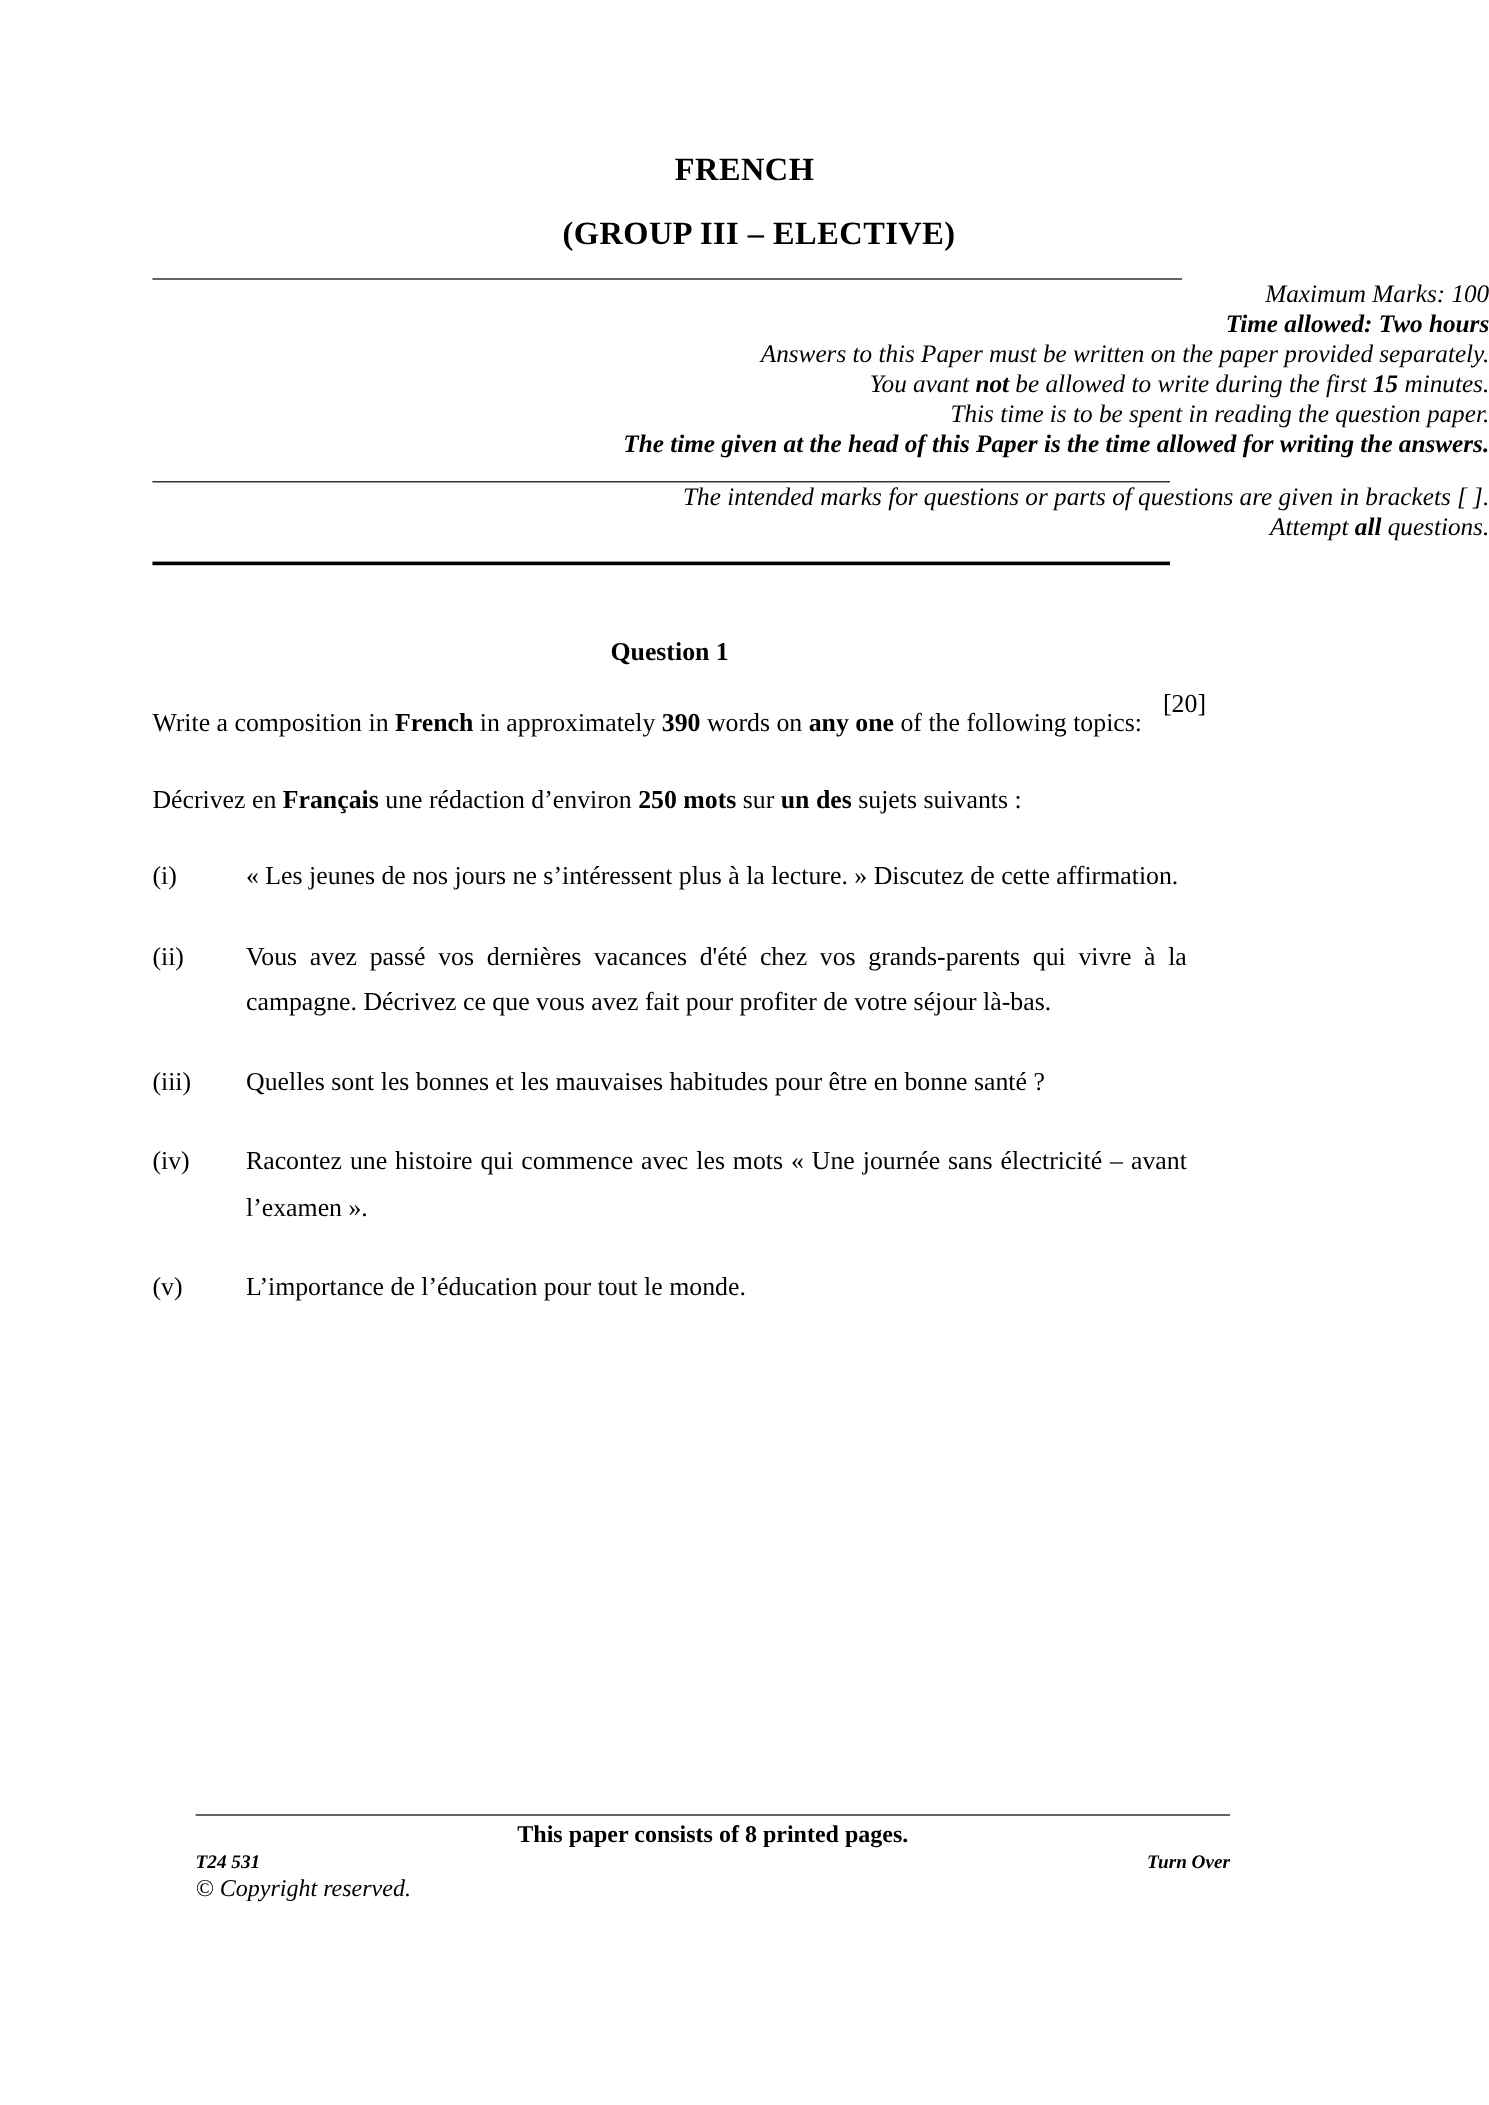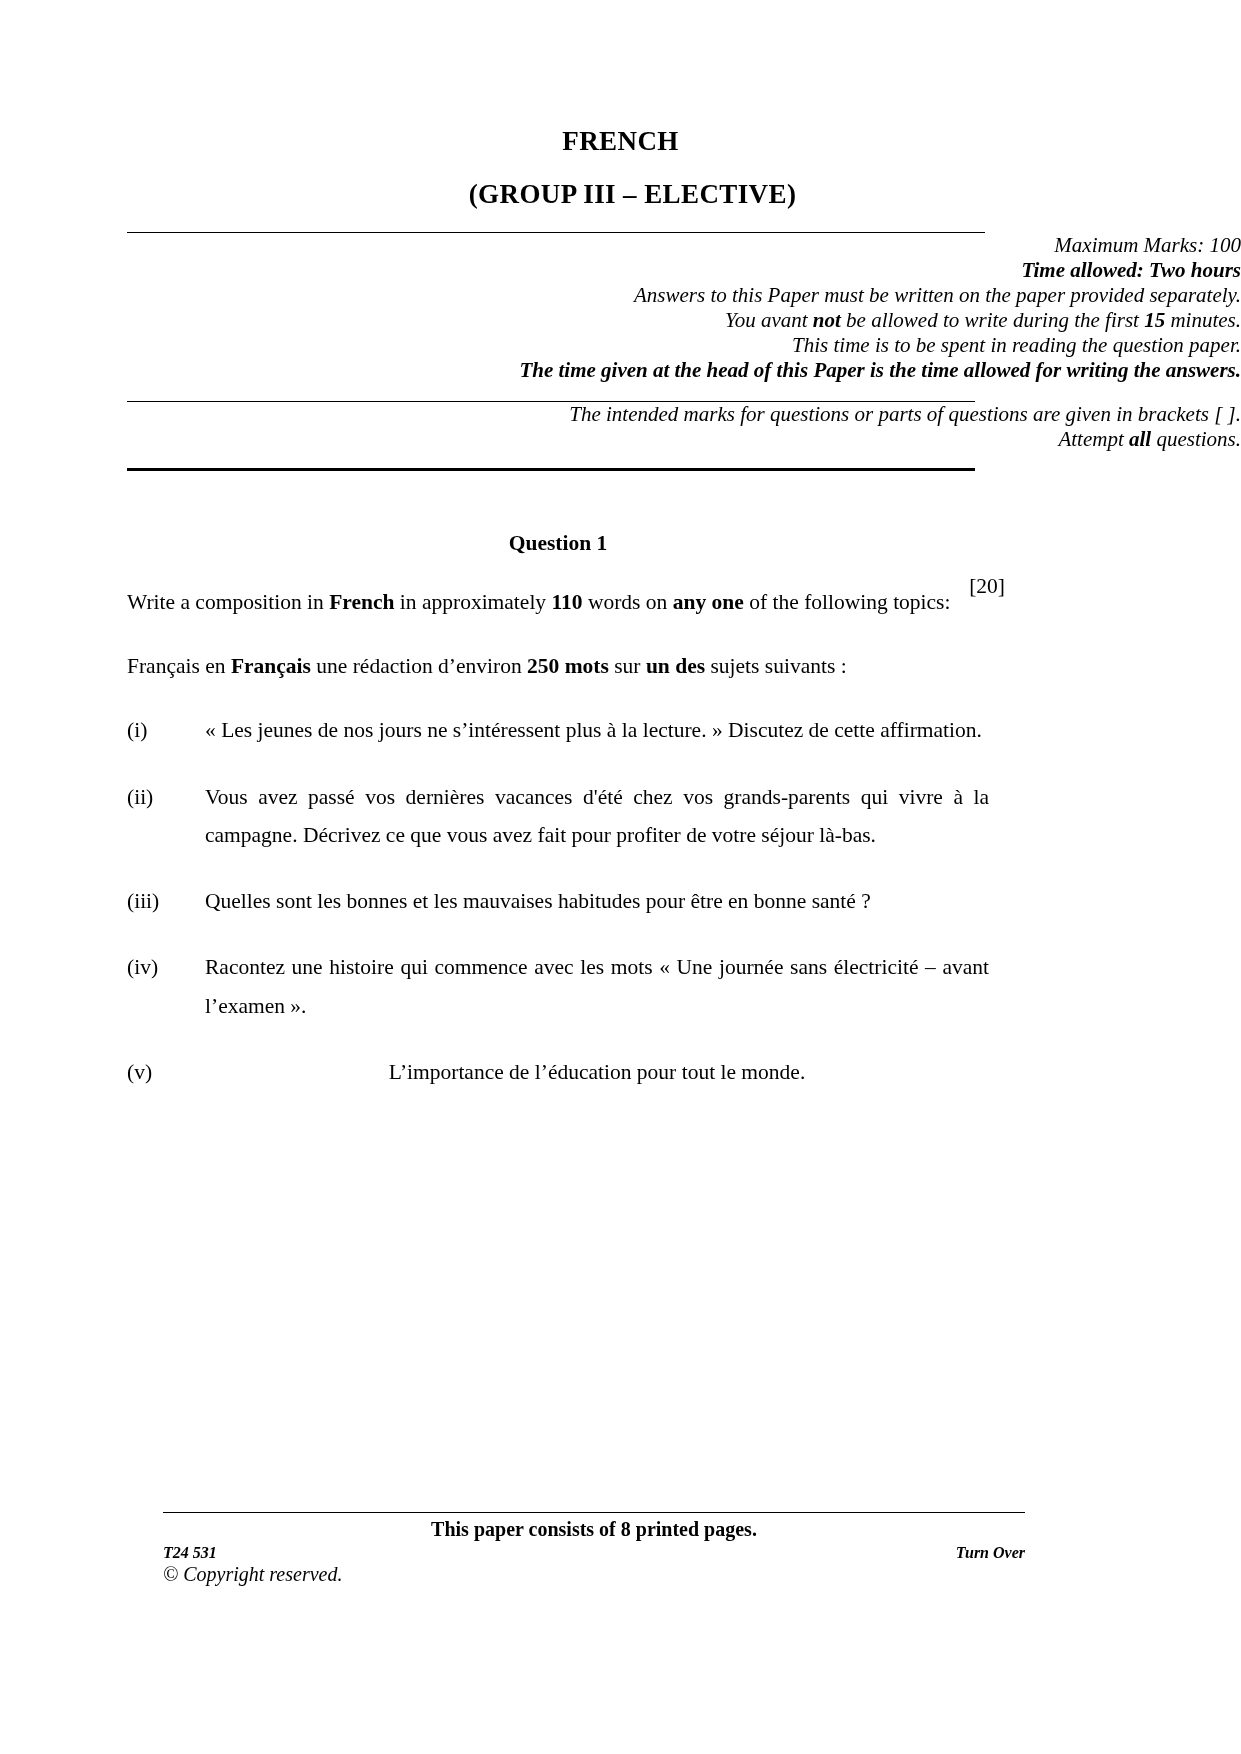--- a/index.html
+++ b/index.html
@@ -127,21 +127,21 @@
     width: 78px;
     flex: 0 0 78px;
     line-height: 1.78;
   }
   .topic-text {
     flex: 1 1 auto;
     text-align: justify;
     line-height: 1.78;
     text-justify: inter-word;
   }
-  .topic:last-child .topic-text { text-align: center; }
+  .topic:last-child .topic-text { text-align: left; }
 
   
   .footer {
     position: absolute;
     left: 0;
     top: 1512px;
     width: 1160px;
     margin-left: 36px;
   }
   .footer-note {
@@ -198,23 +198,23 @@
   <div class="instructions">
     <div class="line ins-marks">The intended marks for questions or parts of questions are given in brackets [  ].</div>
     <div class="line ins-attempt"><span>Attempt </span><b>all</b><span> questions.</span></div>
   </div>
 
   <hr class="rule rule-3">
 
   <div class="content">
     <div class="q-heading">Question 1</div>
 
-    <div class="q-intro"><span>Write a composition in </span><b>French</b><span> in approximately </span><b>110</b><span> words on </span><b>any one</b><span> of the following topics:</span><span class="marks">[20]</span></div>
-
-    <div class="q-intro-fr"><span>Français en </span><b>Français</b><span> une rédaction d’environ </span><b>250 mots</b><span> sur </span><b>un des</b><span> sujets suivants :</span></div>
+    <div class="q-intro"><span>Write a composition in </span><b>French</b><span> in approximately </span><b>390</b><span> words on </span><b>any one</b><span> of the following topics:</span><span class="marks">[20]</span></div>
+
+    <div class="q-intro-fr"><span>Décrivez en </span><b>Français</b><span> une rédaction d’environ </span><b>250 mots</b><span> sur </span><b>un des</b><span> sujets suivants :</span></div>
 
     <div class="topics">
       <div class="topic">
         <div class="topic-num">(i)</div>
         <div class="topic-text">« Les jeunes de nos jours ne s’intéressent plus à la lecture. » Discutez de cette affirmation.</div>
       </div>
       <div class="topic">
         <div class="topic-num">(ii)</div>
         <div class="topic-text">Vous avez passé vos dernières vacances d'été chez vos grands-parents qui vivre à la campagne. Décrivez ce que vous avez fait pour profiter de votre séjour là-bas.</div>
       </div>

